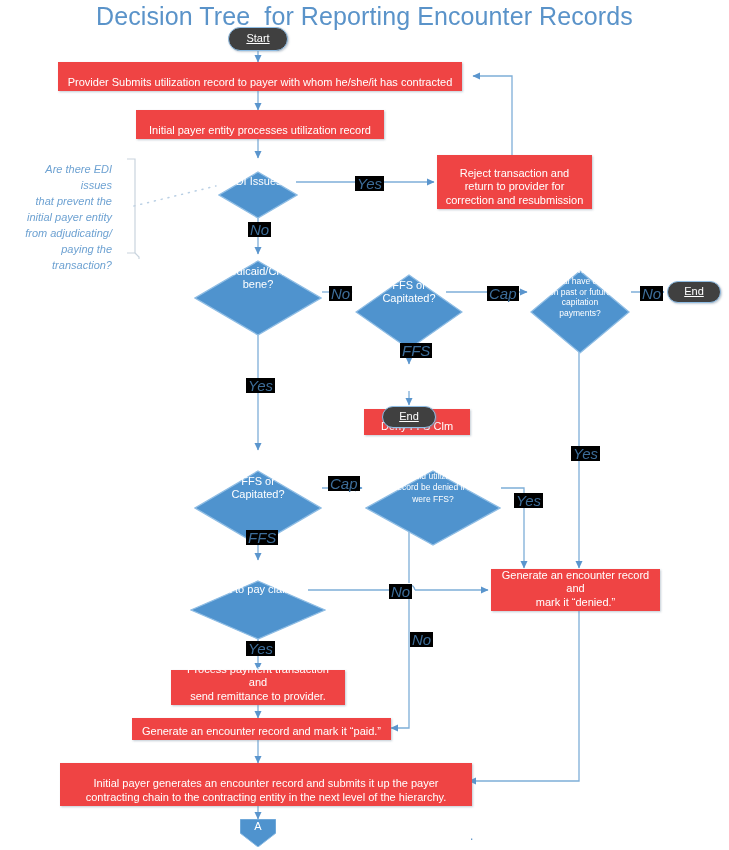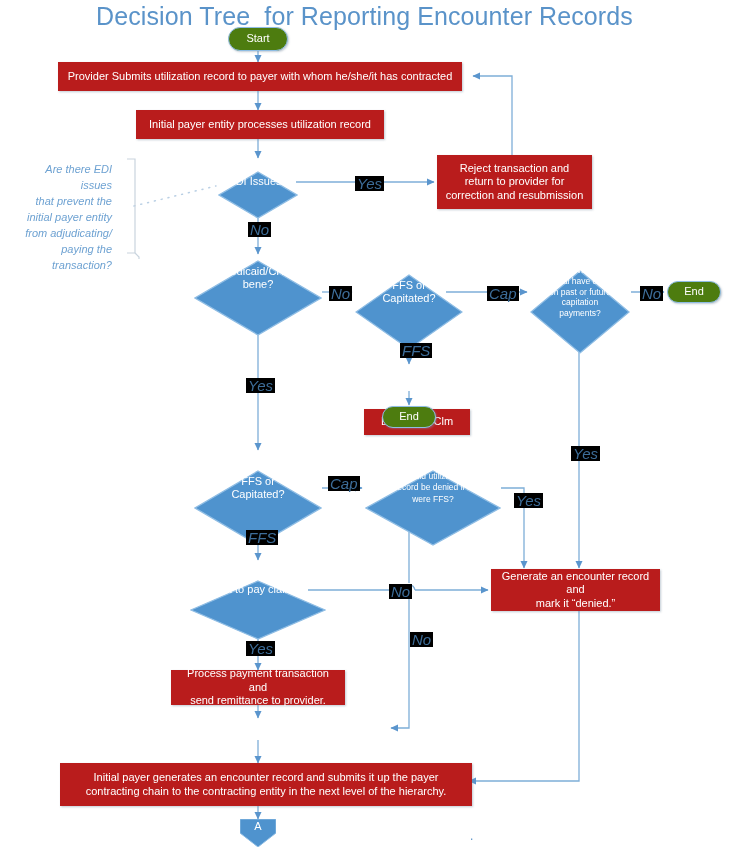--- a/index.html
+++ b/index.html
@@ -32,31 +32,33 @@
     box-sizing:border-box;
     display:flex;
     align-items:center;
     justify-content:center;
     text-align:center;
     color:#ffffff;
     line-height:1.22;
     white-space:pre-line;
   }
   .proc{
-    background:#b91c1c;
+    background:#ef4444;
     box-shadow:1px 1px 2px rgba(120,140,160,.45);
     font-size:11px;
     padding:2px 6px;
+    align-items:flex-end;
   }
   .term{
-    background:#4d7c0f;
+    background:#404040;
     border:1px solid #8fbde4;
     border-radius:999px;
     box-shadow:1px 1px 2px rgba(120,140,160,.45);
     font-size:11px;
+    text-decoration:underline;
   }
   
   .dia{ background:transparent; }
   .dia .shape{
     position:absolute;
     left:0; top:0; right:0; bottom:0;
   }
   .dia .shape svg{ display:block; width:100%; height:100%; }
   .dia .lbl{
     position:relative;
@@ -279,20 +281,23 @@
   <div class="node proc" style="left:171px; top:670px; width:174px; height:35px;">
     <span>Process payment transaction and
 send remittance to provider.</span>
   </div>
 
   <div class="node proc" style="left:491px; top:569px; width:169px; height:42px;">
     <span>Generate an encounter record and
 mark it “denied.”</span>
   </div>
 
+  <div class="node proc" style="left:132px; top:718px; width:259px; height:22px;">
+    <span>Generate an  encounter record and mark it “paid.”</span>
+  </div>
 
   <div class="node proc" style="left:60px; top:763px; width:412px; height:43px;">
     <span>Initial payer generates an encounter record and submits it up the payer
 contracting chain to the contracting entity in the next level of the hierarchy.</span>
   </div>
 
   <div style="position:absolute; left:240px; top:819px; width:36px; height:28px;">
     <svg viewBox="0 0 36 28" style="position:absolute;inset:0;width:100%;height:100%;">
       <polygon points="0,0 36,0 36,14 18,28 0,14" fill="#4f93ce" stroke="#8fbde4" stroke-width="1"></polygon>
     </svg>

